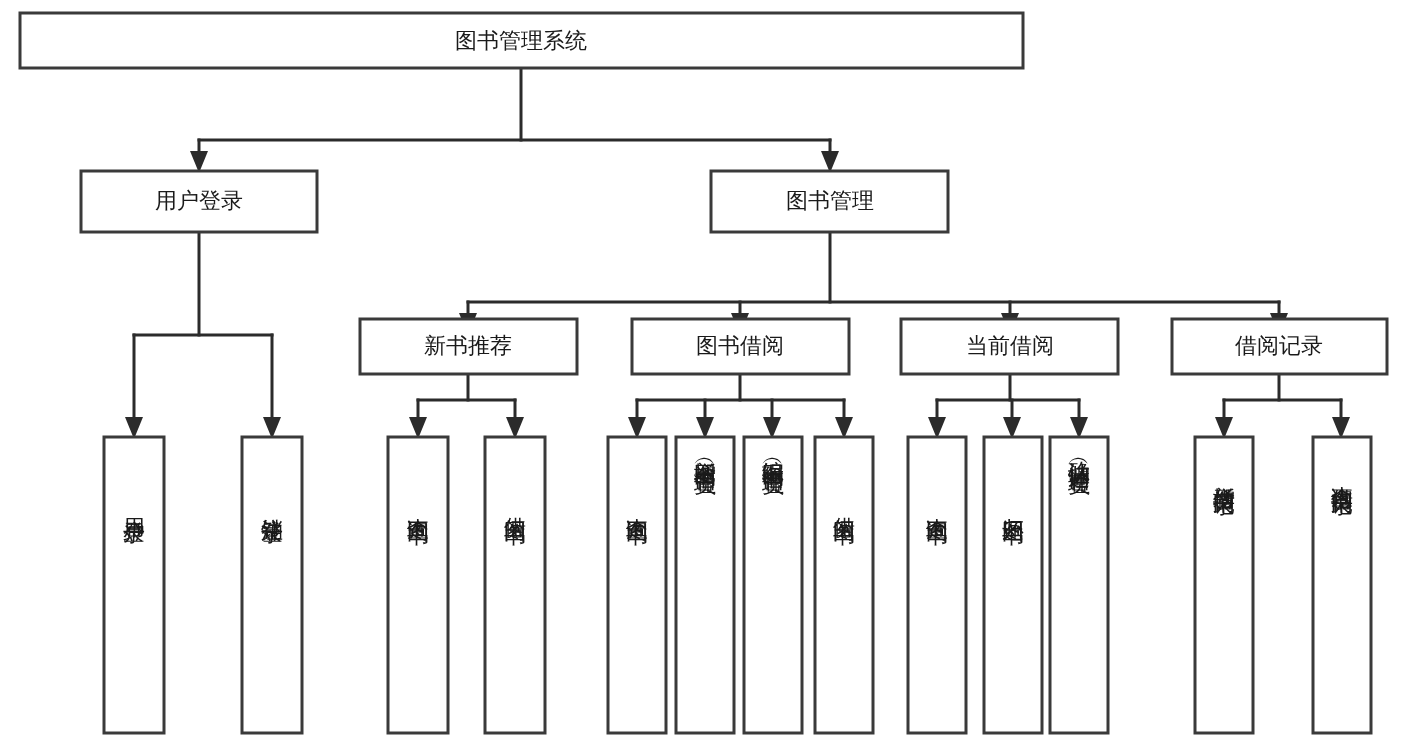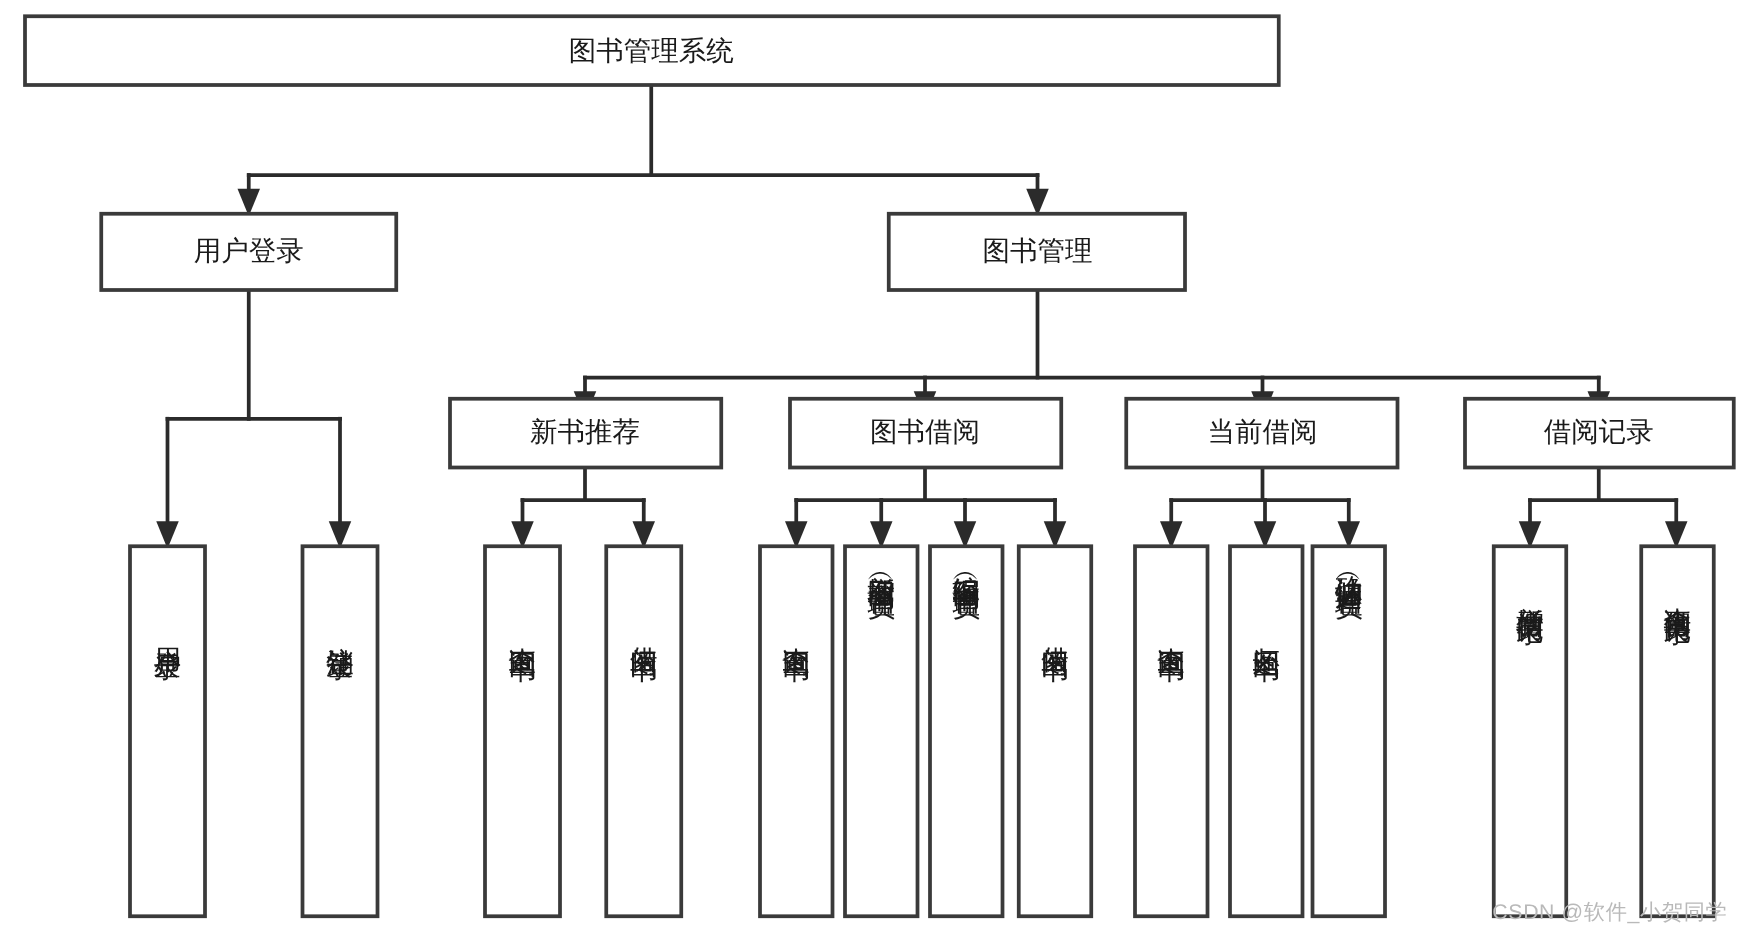--- a/index.html
+++ b/index.html
@@ -315,15 +315,14 @@
     <span class="leaf-label">确认归还（管理员）</span>
   </div>
 
   <div class="leaf-label-wrap" style="left:1195px; top:468px; width:58px;">
     <span class="leaf-label">新增借阅记录</span>
   </div>
   <div class="leaf-label-wrap" style="left:1313px; top:468px; width:58px;">
     <span class="leaf-label">查询借阅记录</span>
   </div>
 
-  <div class="watermark">CSDN @软件_小贺同学</div>
 
 </div>
 
 </body></html>

